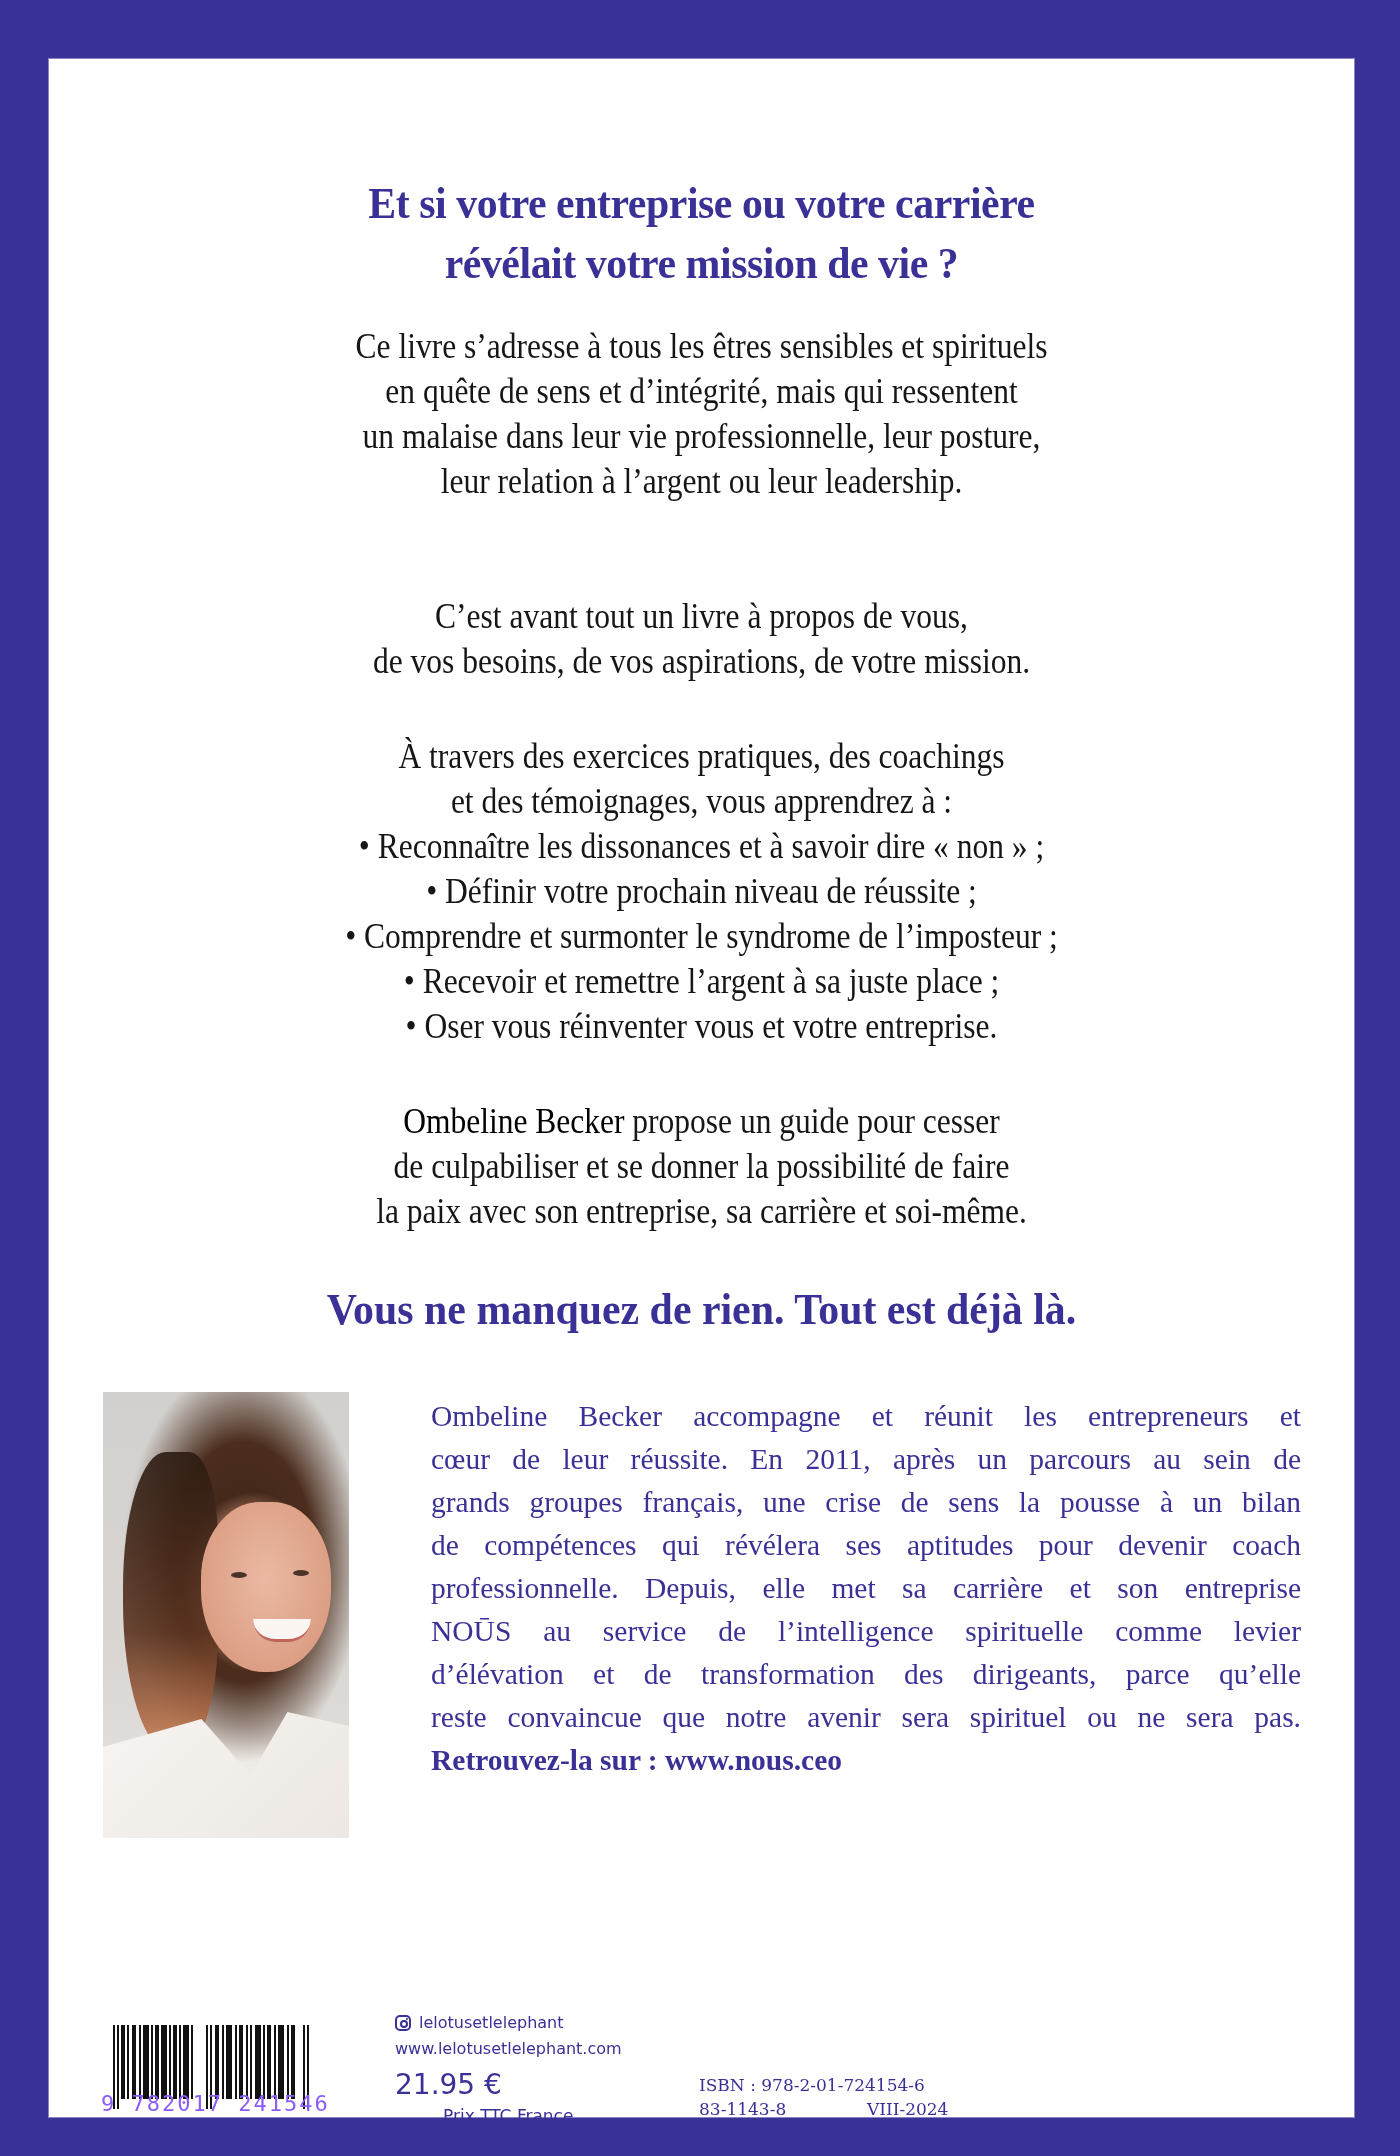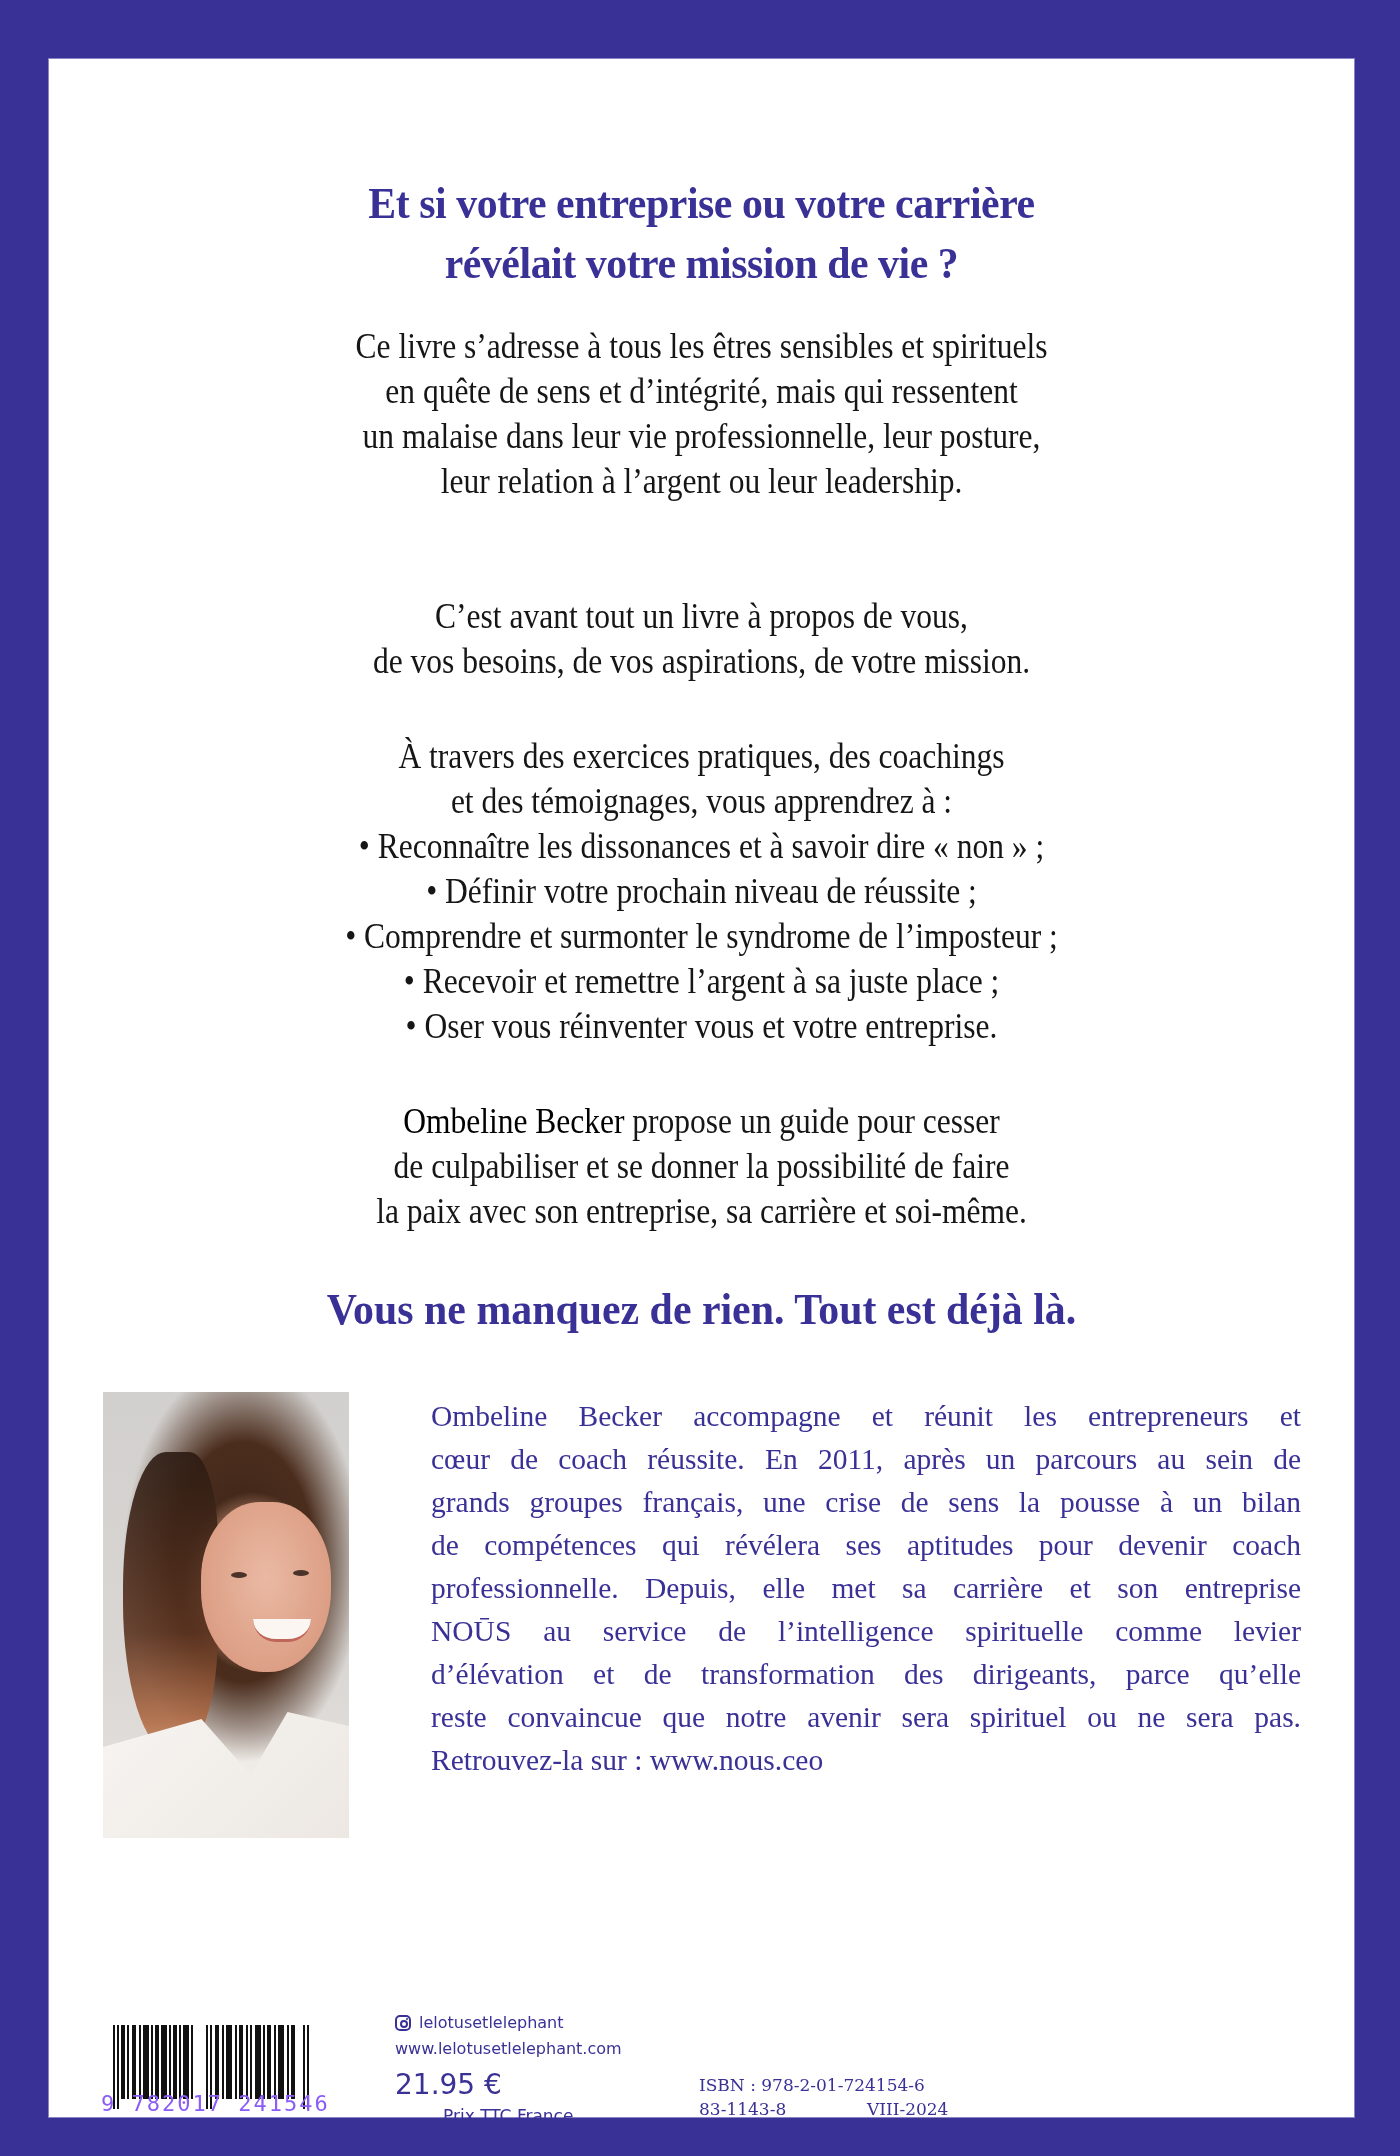--- a/index.html
+++ b/index.html
@@ -84,21 +84,21 @@
     }
 
     .bio {
       position: absolute; left: 382px; top: 1336px;
       width: 870px;
       font-size: 29.5px; line-height: 43px;
       text-align: justify;
       text-align-last: left;
     }
     .bio .line { display: block; text-align: justify; text-align-last: justify; }
-    .bio .line.last { text-align-last: left; }
+    .bio .line.last { text-align-last: left; font-weight: bold; }
 
     .barcode {
       position: absolute; left: 58px; top: 1966px;
       width: 210px; height: 90px;
     }
     .barcode-digits {
       position: absolute; left: 52px; top: 2032px;
       font-size: 22px; letter-spacing: 2px; color: #8b5cf6;
       font-family: "DejaVu Sans Mono", "Liberation Mono", monospace;
       background: transparent;
@@ -177,21 +177,21 @@
     <div class="hair-l"></div>
     <div class="face"></div>
     <div class="eye" style="left:128px;top:180px;"></div>
     <div class="eye" style="left:190px;top:178px;"></div>
     <div class="smile"></div>
     <div class="jacket"></div>
   </div>
 
   <div class="bio serif blue">
     <span class="line"><span>Ombeline Becker</span><span> accompagne et réunit les entrepreneurs et</span></span>
-    <span class="line">cœur de coach réussite. En 2011, après un parcours au sein de</span>
+    <span class="line">cœur de leur réussite. En 2011, après un parcours au sein de</span>
     <span class="line">grands groupes français, une crise de sens la pousse à un bilan</span>
     <span class="line">de compétences qui révélera ses aptitudes pour devenir coach</span>
     <span class="line">professionnelle. Depuis, elle met sa carrière et son entreprise</span>
     <span class="line">NOŪS au service de l’intelligence spirituelle comme levier</span>
     <span class="line">d’élévation et de transformation des dirigeants, parce qu’elle</span>
     <span class="line">reste convaincue que notre avenir sera spirituel ou ne sera pas.</span>
     <span class="line last">Retrouvez-la sur : www.nous.ceo</span>
   </div>
 
   <svg class="barcode" viewBox="0 0 210 90" preserveAspectRatio="none">

